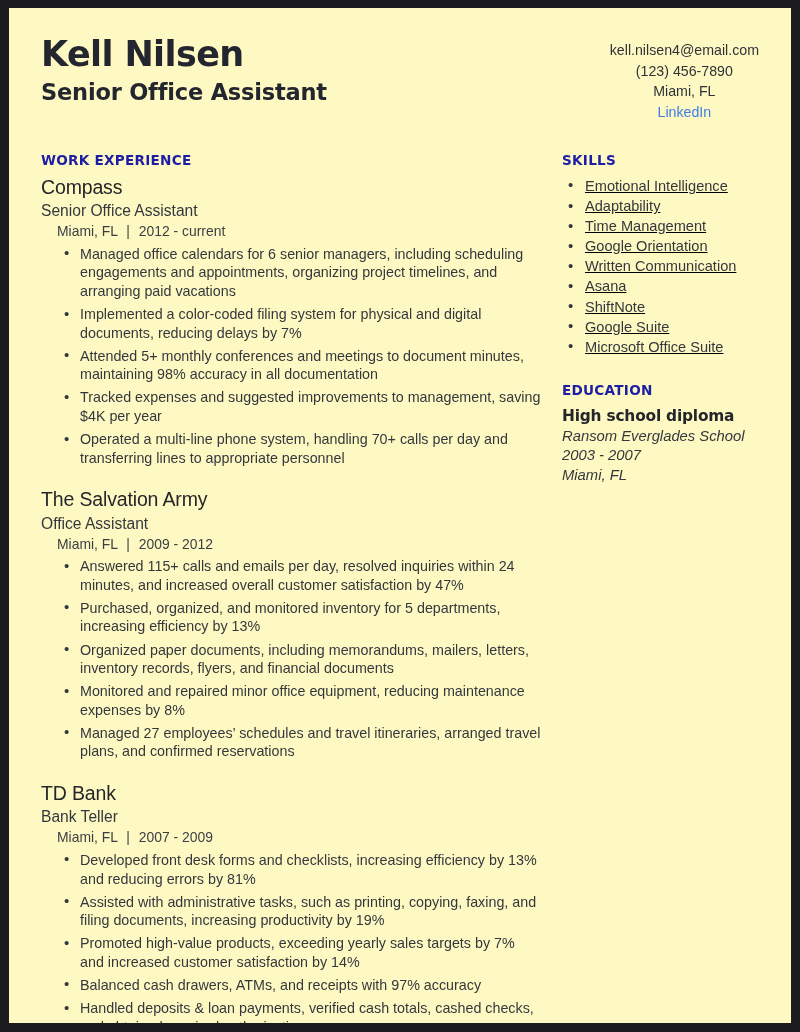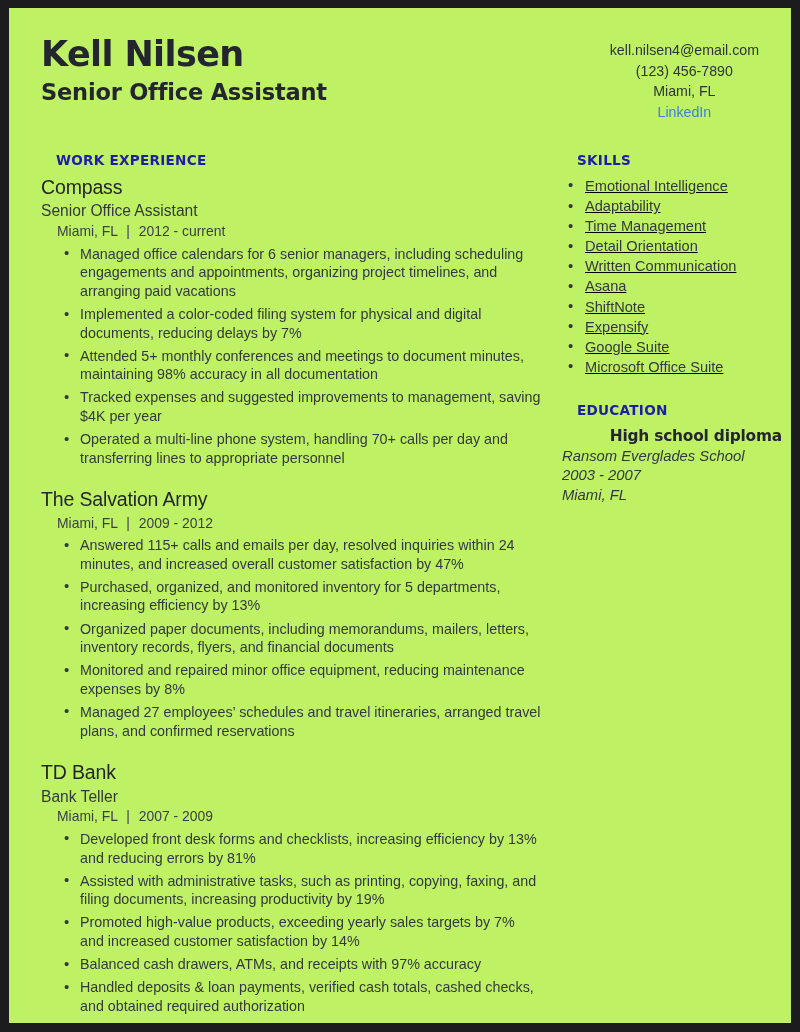--- a/index.html
+++ b/index.html
@@ -19,21 +19,21 @@
     width: 800px;
     height: 1032px;
     background: #1c1c1e;
     padding: 8px 9px 9px 9px;
   }
 
   .resume {
     box-sizing: border-box;
     width: 782px;
     height: 1015px;
-    background: #bef264;
+    background: #fef9c3;
     padding: 26px 30px 20px 32px;
     display: flex;
     flex-direction: column;
     overflow: hidden;
   }
 
   
   .header {
     display: flex;
     align-items: flex-start;
@@ -95,21 +95,21 @@
     margin-left: 21px;
   }
 
   .section-heading {
     font-family: "DejaVu Sans", sans-serif;
     font-size: 13.6px;
     font-weight: bold;
     color: #1d1da6;
     letter-spacing: 0.25px;
     text-transform: uppercase;
-    margin: 0 0 8px 15px;
+    margin: 0 0 8px 0;
     line-height: 1.1;
   }
 
   
   .job { margin-bottom: 21px; }
   .job:last-child { margin-bottom: 0; }
 
   .company {
     font-size: 19.5px;
     color: #24262b;
@@ -179,21 +179,20 @@
   }
 
   .edu-degree {
     font-family: "DejaVu Sans", sans-serif;
     font-size: 15.4px;
     font-weight: bold;
     color: #24262b;
     line-height: 1.3;
     margin: 0 0 1px 0;
     letter-spacing: -0.2px;
-    text-align: right;
   }
   .edu-school,
   .edu-years,
   .edu-location {
     font-size: 14.8px;
     color: #34383d;
     line-height: 19.6px;
     margin: 0;
     font-style: italic;
   }
@@ -236,20 +235,21 @@
             <li>Managed office calendars for 6 senior managers, including scheduling engagements and appointments, organizing project timelines, and arranging paid vacations</li>
             <li>Implemented a color-coded filing system for physical and digital documents, reducing delays by 7%</li>
             <li>Attended 5+ monthly conferences and meetings to document minutes, maintaining 98% accuracy in all documentation</li>
             <li>Tracked expenses and suggested improvements to management, saving $4K per year</li>
             <li>Operated a multi-line phone system, handling 70+ calls per day and transferring lines to appropriate personnel</li>
           </ul>
         </div>
 
         <div class="job">
           <div class="company">The Salvation Army</div>
+          <div class="job-title">Office Assistant</div>
           <div class="job-meta">
             <span>Miami, FL</span>
             <span class="sep">|</span>
             <span>2009 - 2012</span>
           </div>
           <ul class="bullets">
             <li>Answered 115+ calls and emails per day, resolved inquiries within 24 minutes, and increased overall customer satisfaction by 47%</li>
             <li>Purchased, organized, and monitored inventory for 5 departments, increasing efficiency by 13%</li>
             <li>Organized paper documents, including memorandums, mailers, letters, inventory records, flyers, and financial documents</li>
             <li>Monitored and repaired minor office equipment, reducing maintenance expenses by 8%</li>
@@ -276,25 +276,24 @@
       </div>
 
       <div class="col-right">
 
         <div class="skills-block">
           <div class="section-heading">SKILLS</div>
           <ul class="skills">
             <li>Emotional Intelligence</li>
             <li>Adaptability</li>
             <li>Time Management</li>
-            <li>Detail Orientation</li>
+            <li>Google Orientation</li>
             <li>Written Communication</li>
             <li>Asana</li>
             <li>ShiftNote</li>
-            <li>Expensify</li>
             <li>Google Suite</li>
             <li>Microsoft Office Suite</li>
           </ul>
         </div>
 
         <div class="education-block">
           <div class="section-heading">EDUCATION</div>
           <div>
             <div class="edu-degree">High school diploma</div>
             <div class="edu-school">Ransom Everglades School</div>

